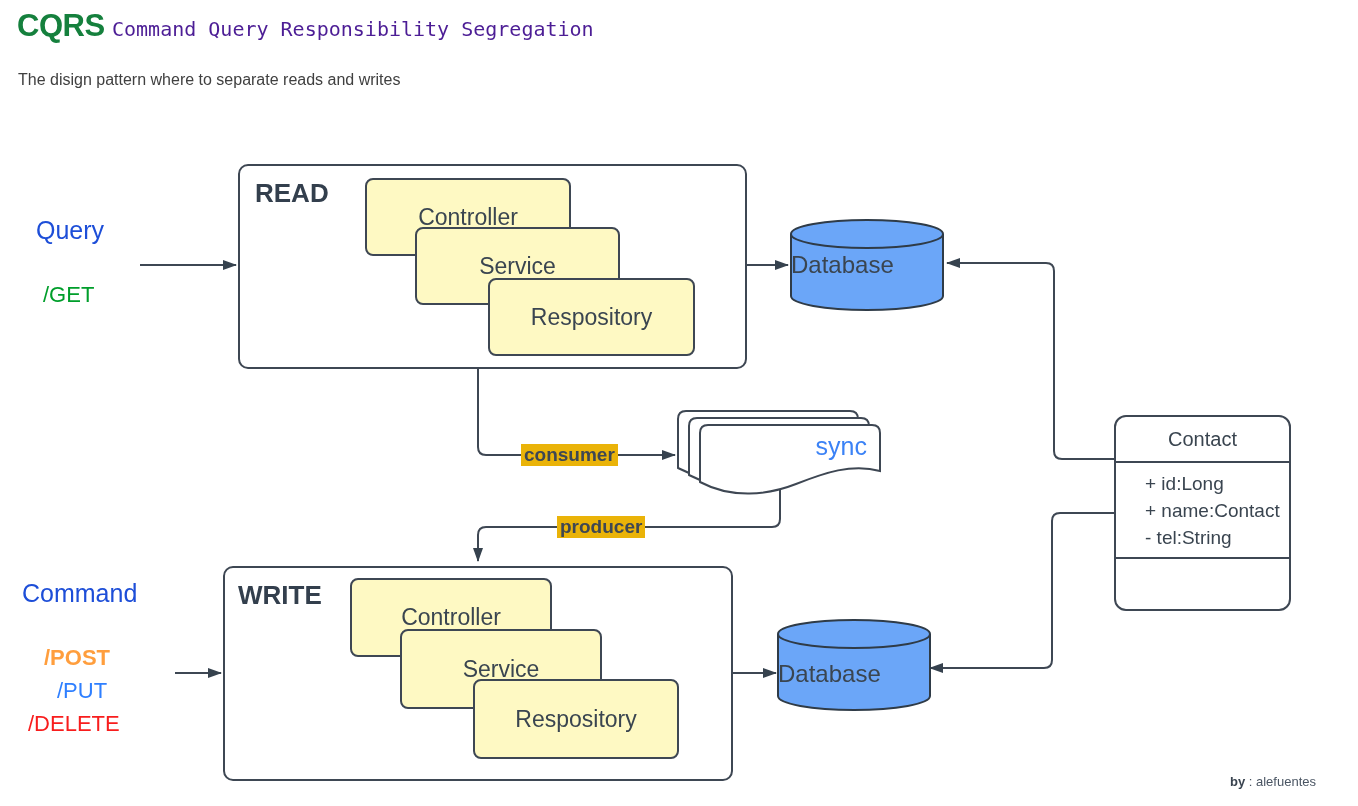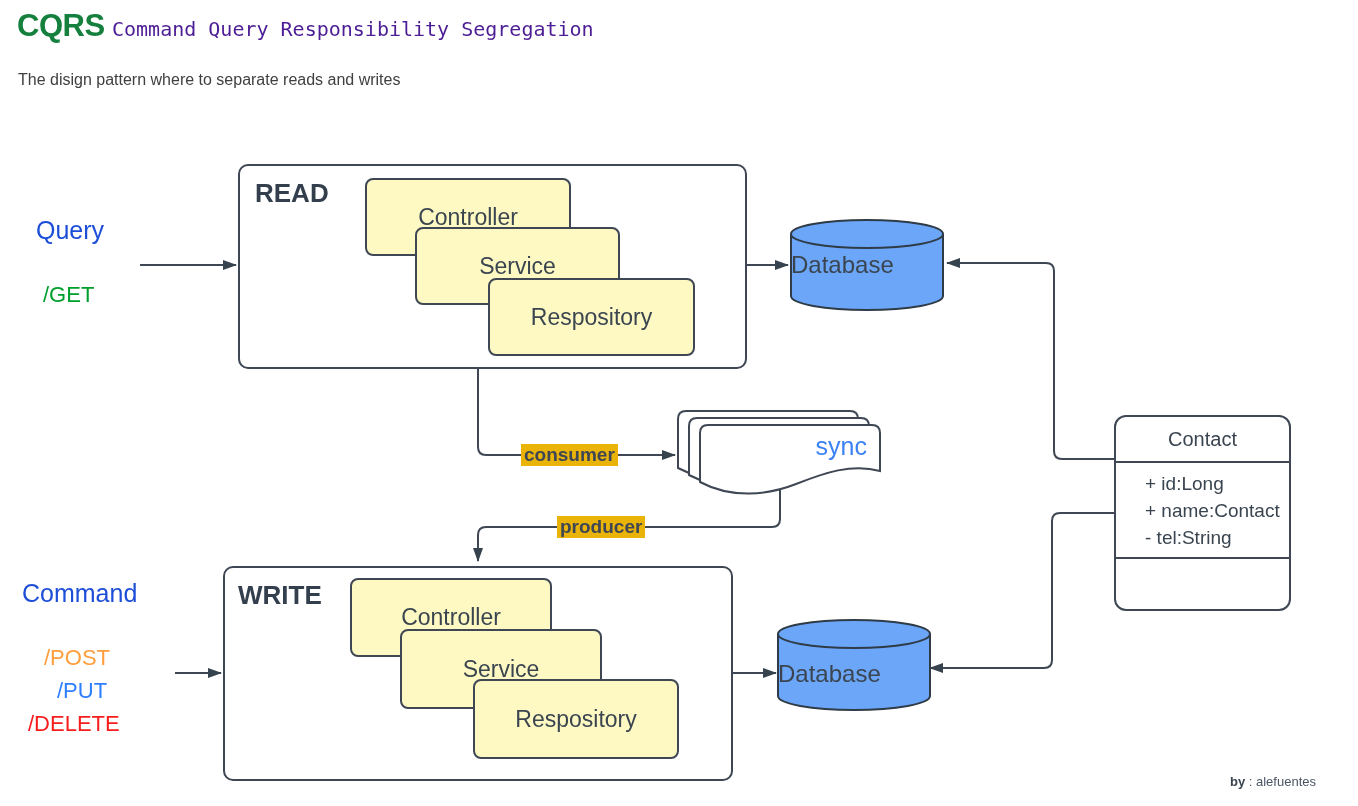--- a/index.html
+++ b/index.html
@@ -14,21 +14,21 @@
   .tagline{left:18px;top:71px;font-size:16px;color:#404040;}
   
   .group-box{border:2px solid #3E4753;border-radius:10px;background:#ffffff;}
   .group-label{font-size:26px;font-weight:700;color:#333F4D;}
   .layer-box{border:2px solid #3E4753;border-radius:8px;background:#fef9c3;
     display:flex;align-items:center;justify-content:center;font-size:23px;color:#3A4550;}
   
   .side-label{font-size:25px;color:#1d4ed8;line-height:1.2;}
   .verb{font-size:22px;line-height:1.3;}
   .verb-get{color:#009E2B;}
-  .verb-post{color:#FF9E3D;}
+  .verb-post{color:#FF9E3D;font-weight:bold;}
   .verb-put{color:#2E7FFF;}
   .verb-delete{color:#F81D1D;}
   
   .conn-label{font-size:19px;font-weight:700;color:#3E4753;background:#eab308;padding:0 3px;line-height:22px;}
   
   .db-label{width:152px;text-align:left;font-size:24px;color:#3A4550;}
   .sync-label{width:167px;text-align:right;font-size:25px;color:#3b82f6;}
   
   .contact-box{left:1114px;top:415px;width:177px;height:196px;border:2px solid #3E4753;border-radius:12px;background:#ffffff;box-sizing:border-box;}
   .contact-title{height:44px;display:flex;align-items:center;justify-content:center;font-size:20px;color:#3A4550;}

